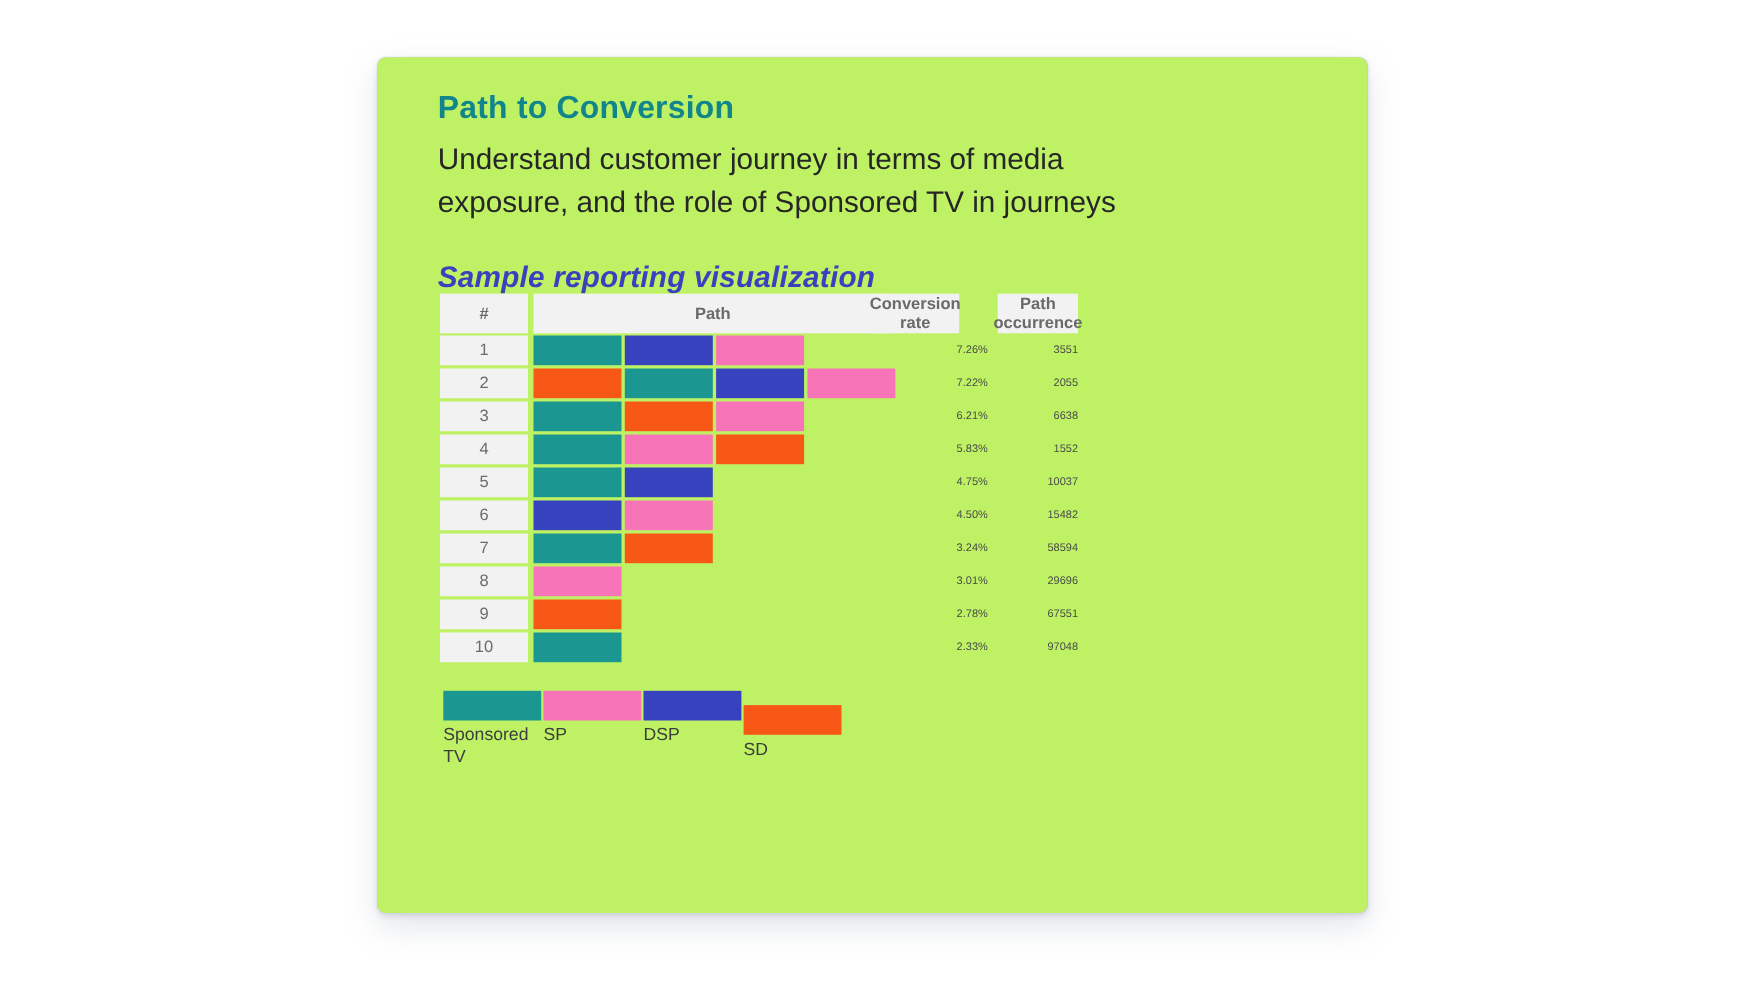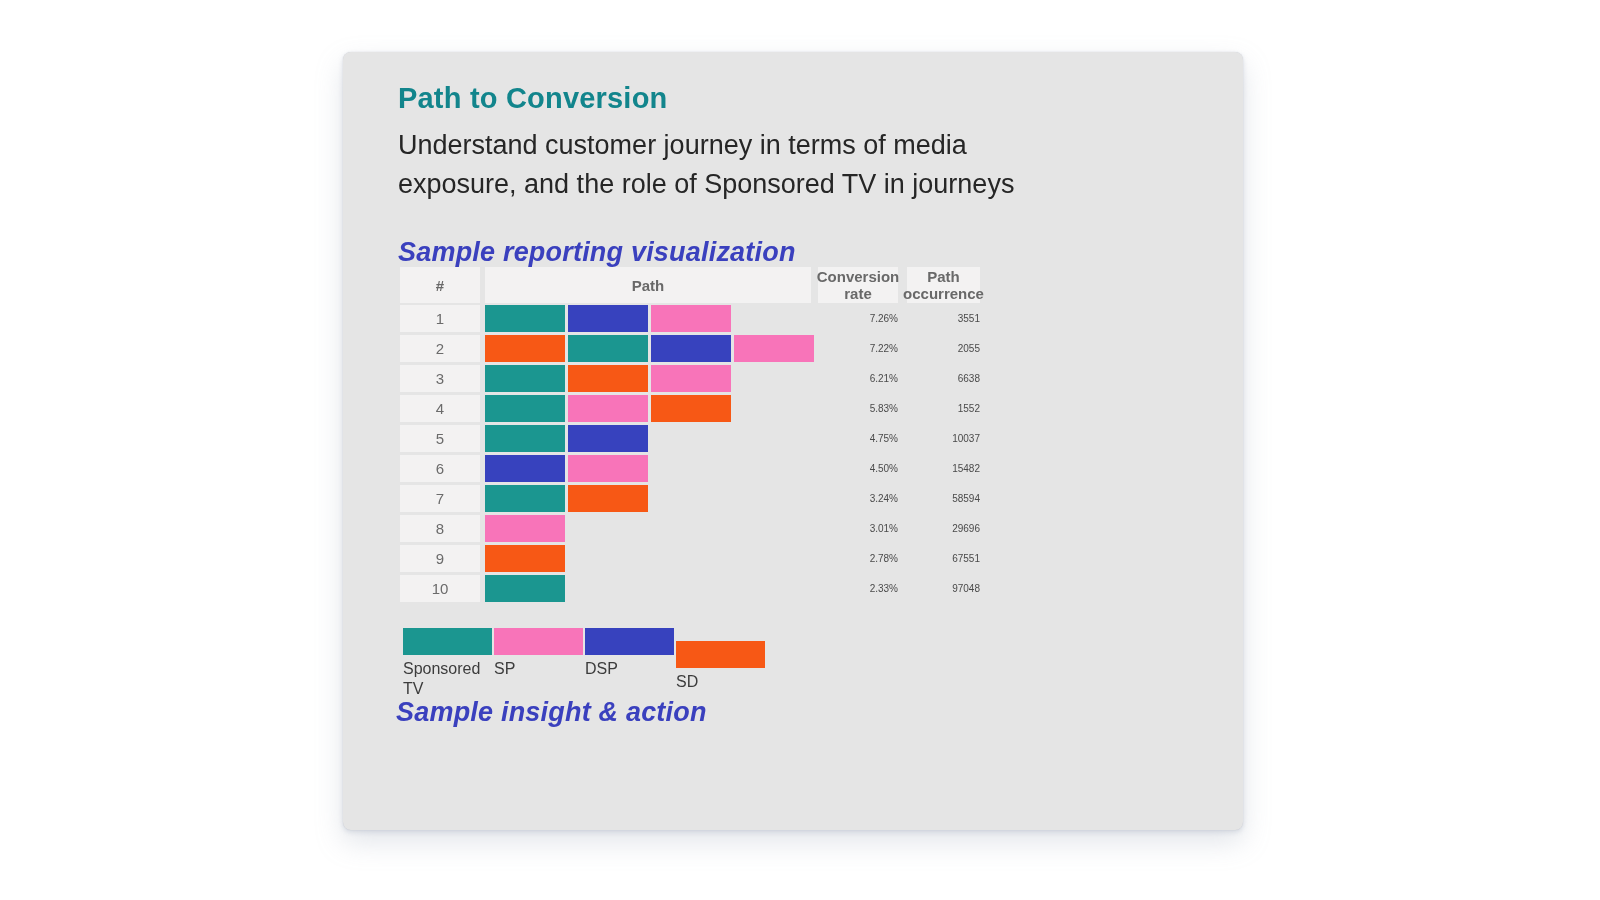--- a/index.html
+++ b/index.html
@@ -2,21 +2,21 @@
 <html><head>
 <meta charset="utf-8">
 <style>
   * { margin:0; padding:0; box-sizing:border-box; }
   html,body { width:1600px; height:900px; background:#ffffff; overflow:hidden;
               font-family:"Liberation Sans", sans-serif; }
   .stage { position:relative; width:1600px; height:900px; background:#ffffff; }
 
   .card {
     position:absolute; left:343px; top:52px; width:900px; height:778px;
-    background:#e5e5e5; border-radius:8px;
+    background:#bef264; border-radius:8px;
     box-shadow:0 2px 5px rgba(150,160,180,.30), 0 12px 28px rgba(150,160,180,.28),
                0 0 1px rgba(120,130,150,.35);
   }
 
   .page-title {
     position:absolute; left:55px; top:30px;
     font-size:29px; font-weight:bold; letter-spacing:.2px;
   }
   .page-subtitle {
     position:absolute; left:55px; top:74px; width:660px;
@@ -36,21 +36,21 @@
   
   .table { position:absolute; left:0; top:0; width:100%; height:100%; }
   .thead { position:absolute; top:215px; left:0; right:0; height:36px; }
   .th {
     position:absolute; height:36px; background:#f3f2f2; color:#696969;
     font-size:15px; font-weight:bold; text-align:center;
     display:flex; align-items:center; justify-content:center; line-height:17px;
   }
   .col-rank { left:57px;  width:80px; }
   .col-path { left:142px; width:326px; }
-  .col-conv { left:475px; width:80px; }
+  .col-conv { left:449px; width:80px; }
   .col-occ  { left:564px; width:73px; }
 
   .rows { position:absolute; top:253px; left:0; right:0; }
   .row  { position:absolute; left:0; right:0; height:27px; }
   .cell-rank {
     position:absolute; left:57px; width:80px; height:27px; background:#f3f2f2;
     color:#6b6b6b; font-size:15px; display:flex; align-items:center; justify-content:center;
   }
   .seg { position:absolute; top:0; width:80px; height:27px; }
   .cell-num {
@@ -171,16 +171,15 @@
         <div class="legend-item" style="left: 242px;">
           <div class="legend-swatch" style="background: rgb(55, 66, 190);"></div>
           <div class="legend-label">DSP</div>
         </div>
         <div class="legend-item" style="left: 333px; margin-top: 13px;">
           <div class="legend-swatch" style="background: rgb(247, 88, 21);"></div>
           <div class="legend-label">SD</div>
         </div>
       </div>
 
-    <h2 class="insight-heading" style="color: rgb(58, 64, 190);">Sample insight &amp; action</h2>
 
   </div>
 </div>
 
 </body></html>

